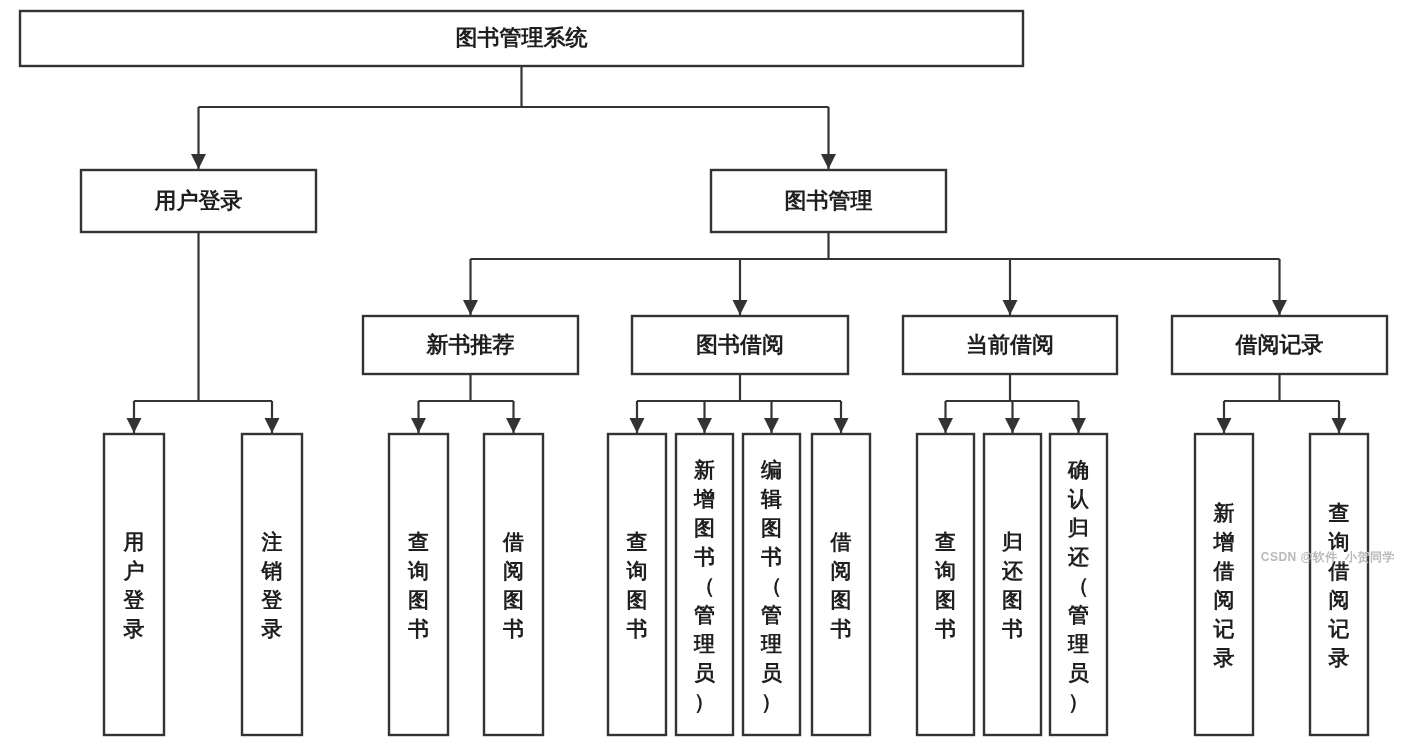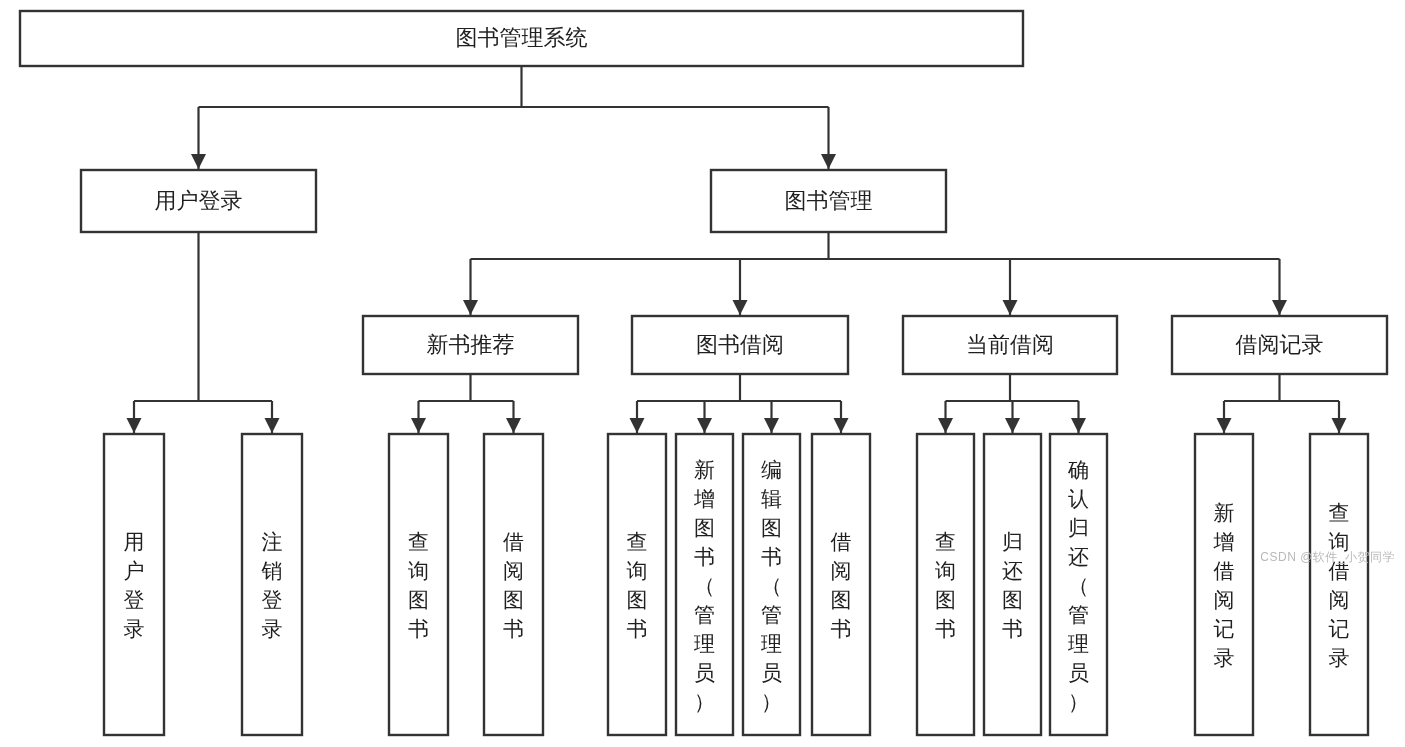--- a/index.html
+++ b/index.html
@@ -11,20 +11,21 @@
     width: 1405px;
     height: 747px;
     font-family: "Liberation Sans", "DejaVu Sans", sans-serif;
     overflow: hidden;
   }
   #diagram-root {
     position: relative;
     width: 1405px;
     height: 572px;
     background: #ffffff;
+    font-weight: bold;
   }
   svg#tree-svg {
     position: absolute;
     left: 0;
     top: 0;
     width: 1405px;
     height: 747px;
     display: block;
   }
   .node-box {

